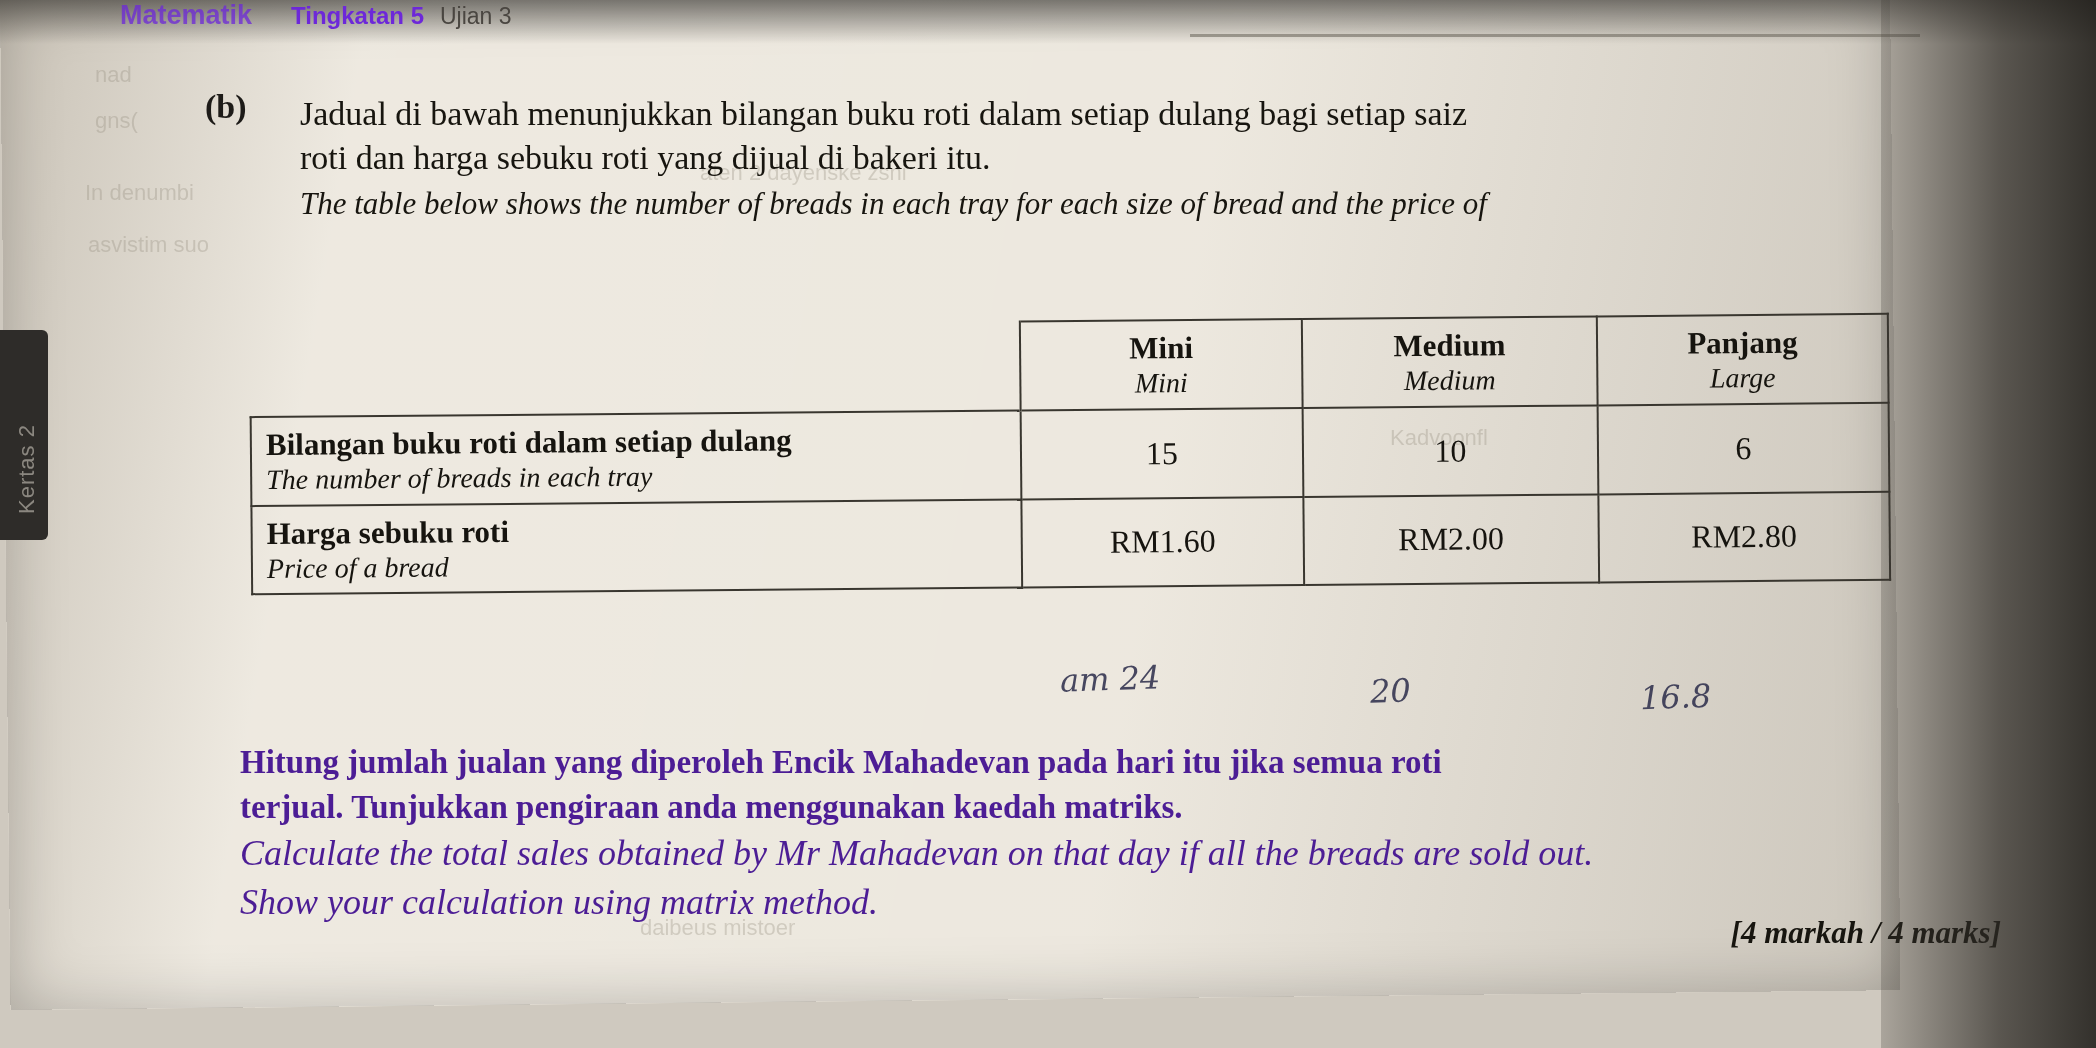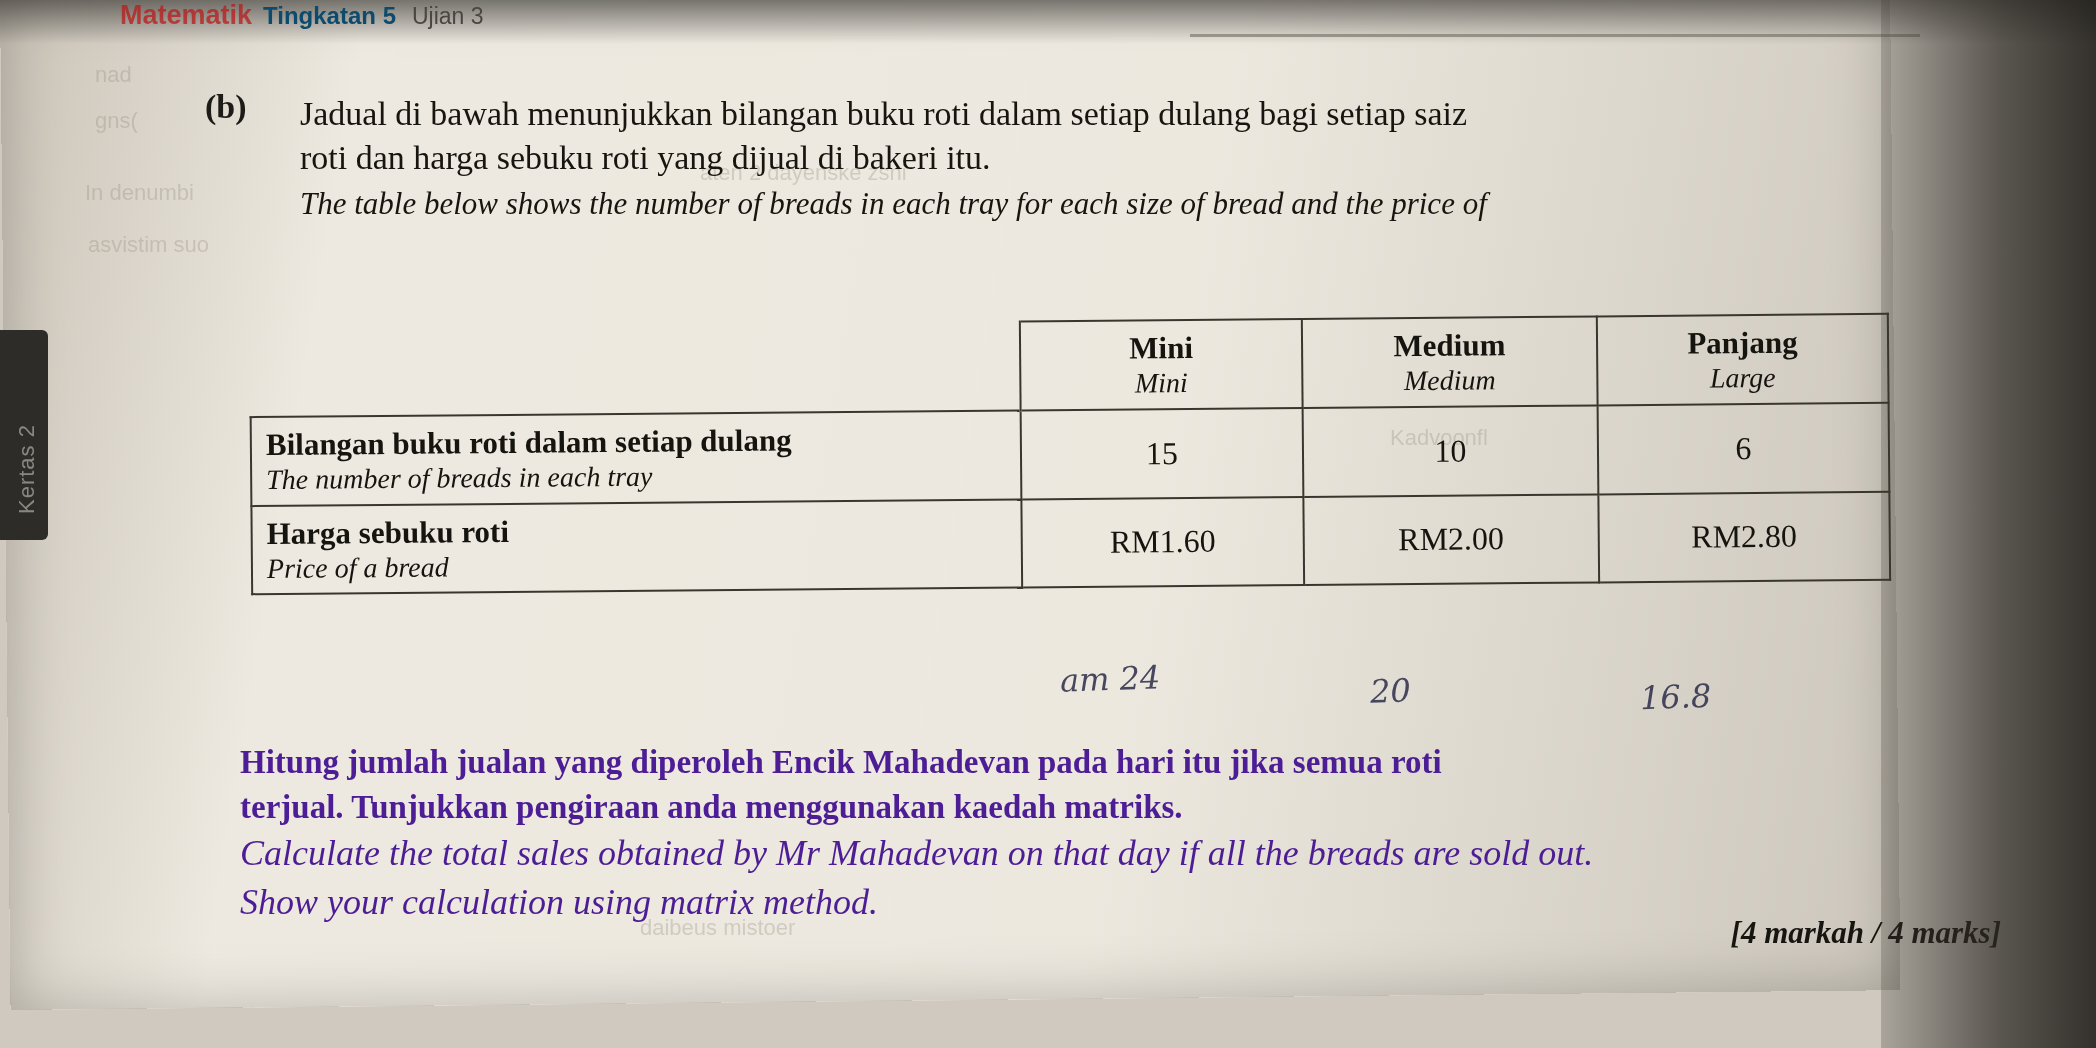--- a/index.html
+++ b/index.html
@@ -75,28 +75,28 @@
   .hdr {
     position: absolute;
     top: 0px;
     left: 120px;
     font-family: "Liberation Sans", sans-serif;
     white-space: nowrap;
   }
   .hdr .subj {
     font-size: 27px;
     font-weight: bold;
-    color: #b91c1c;
+    color: #6d28d9;
     opacity: 0.75;
   }
   .hdr .form {
     font-size: 24px;
     font-weight: bold;
-    color: #0c4a6e;
-    margin-left: 11px;
+    color: #6d28d9;
+    margin-left: 39px;
   }
   .hdr .exam {
     font-size: 23px;
     color: #4a4641;
     margin-left: 16px;
   }
   .hdr-rule {
     position: absolute;
     left: 1190px;
     top: 34px;

